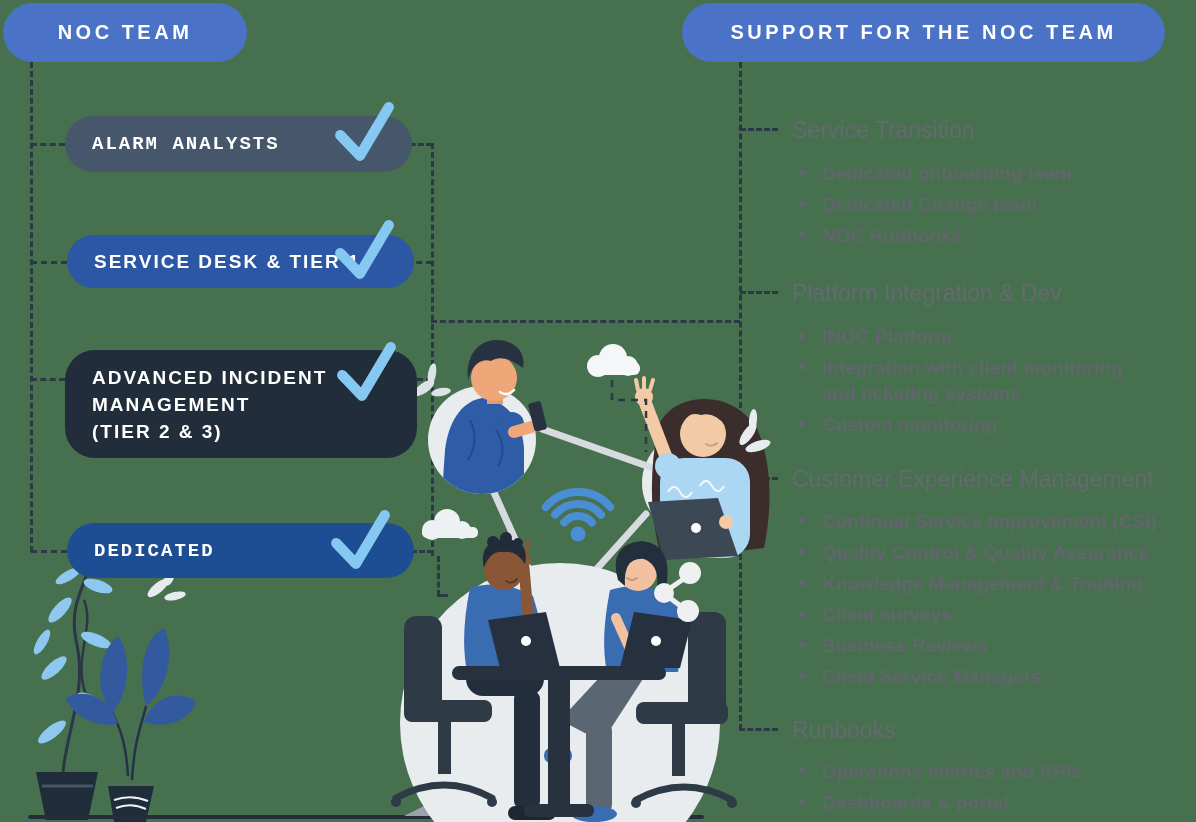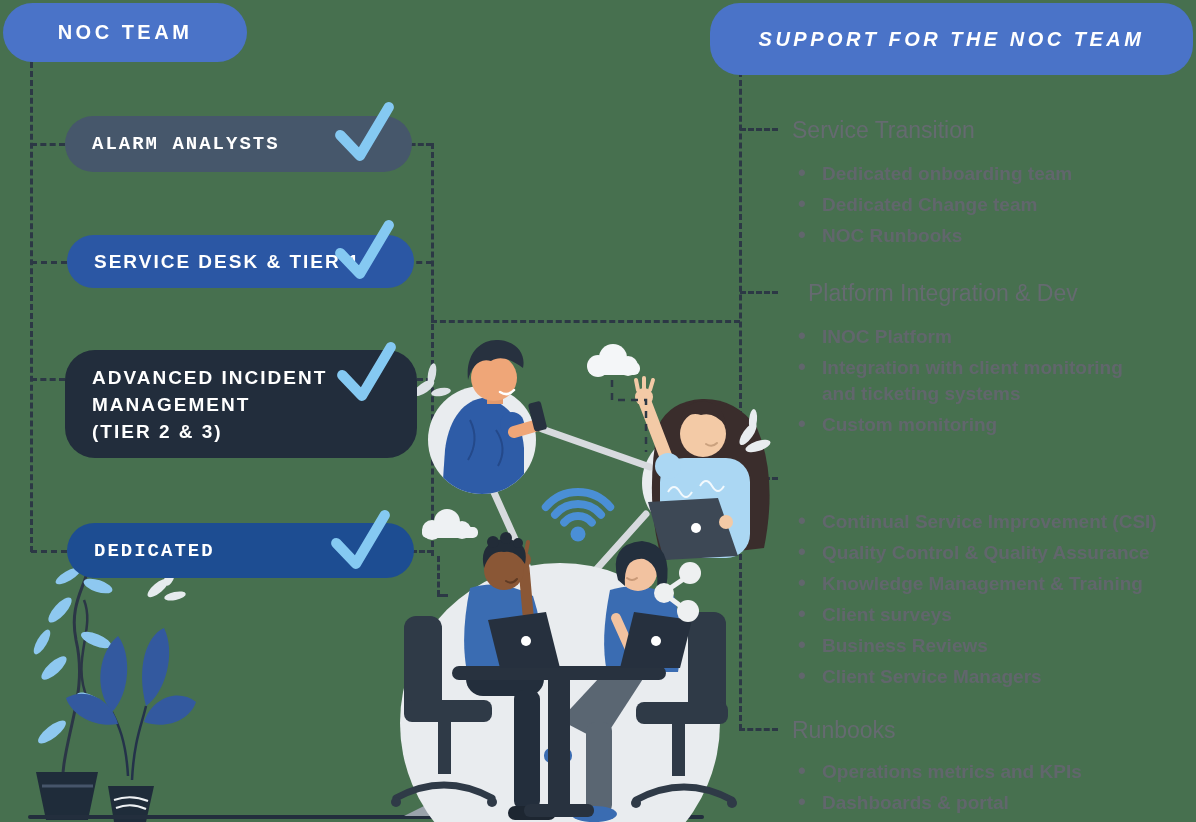--- a/index.html
+++ b/index.html
@@ -7,21 +7,21 @@
        font-family:"Liberation Sans",sans-serif;}
   
   .dash-h{position:absolute;height:0;border-top:3px dashed #2c3845;}
   .dash-v{position:absolute;width:0;border-left:3px dashed #2c3845;}
   
   .pill{position:absolute;display:flex;align-items:center;color:#fff;font-weight:bold;
         letter-spacing:2px;z-index:3;}
   .pill-header{justify-content:center;font-size:20px;letter-spacing:3.5px;border-radius:30px;
         background:#4a73c8;}
   #pill-noc{left:3px;top:3px;width:244px;height:59px;}
-  #pill-support{left:710px;top:3px;width:483px;height:72px;font-style:italic;}
+  #pill-support{left:682px;top:3px;width:483px;height:59px;}
   .pill-item{font-size:19px;padding-left:27px;line-height:26px;}
   #pill-alarm{left:65px;top:116px;width:320px;height:56px;border-radius:28px;background:#46576b;font-family:Liberation Mono, monospace;}
   #pill-service{left:67px;top:235px;width:320px;height:53px;border-radius:27px;background:#2b57a4;}
   #pill-advanced{left:65px;top:350px;width:325px;height:108px;border-radius:30px;background:#222d3c;
         white-space:pre-line;line-height:27px;}
   #pill-dedicated{left:67px;top:523px;width:320px;height:55px;border-radius:28px;background:#1d4d92;font-family:Liberation Mono, monospace;}
   .check{position:absolute;z-index:4;}
   
   .section-heading{position:absolute;left:792px;color:#656a70;font-weight:normal;font-size:23px;
         z-index:3;white-space:nowrap;}
@@ -288,28 +288,29 @@
     <span>SUPPORT FOR THE NOC TEAM</span>
   </div>
 
   <div class="section-heading" style="top:117px;">Service Transition</div>
   <ul class="sec-list" style="top:161px;">
     <li>Dedicated onboarding team</li>
     <li>Dedicated Change team</li>
     <li>NOC Runbooks</li>
   </ul>
 
-  <div class="section-heading" style="top:280px;margin-left:16px;">Platform Integration &amp; Dev</div>
+  <div class="section-heading" style="top:280px;">Platform Integration &amp; Dev</div>
   <ul class="sec-list" style="top:324px;">
     <li>INOC Platform</li>
     <li>Integration with client monitoring
 and ticketing systems</li>
     <li>Custom monitoring</li>
   </ul>
 
+  <div class="section-heading" style="top:466px;">Customer Experience Management</div>
   <ul class="sec-list" style="top:509px;">
     <li>Continual Service Improvement (CSI)</li>
     <li>Quality Control &amp; Quality Assurance</li>
     <li>Knowledge Management &amp; Training</li>
     <li>Client surveys</li>
     <li>Business Reviews</li>
     <li>Client Service Managers</li>
   </ul>
 
   <div class="section-heading" style="top:717px;">Runbooks</div>

